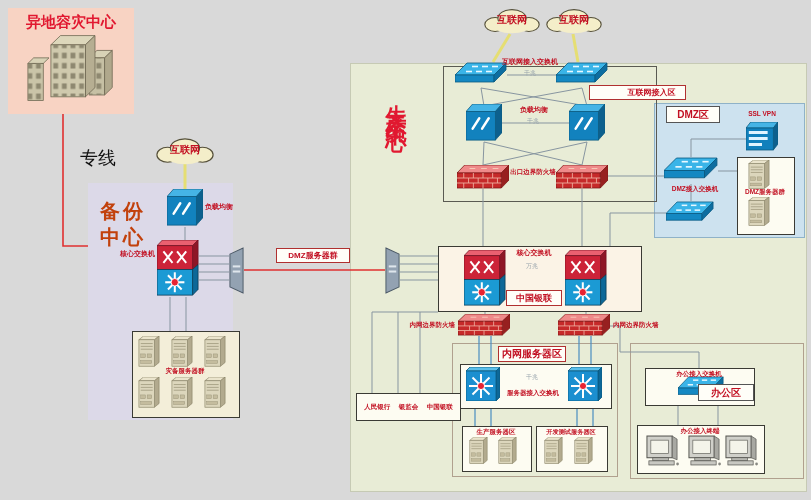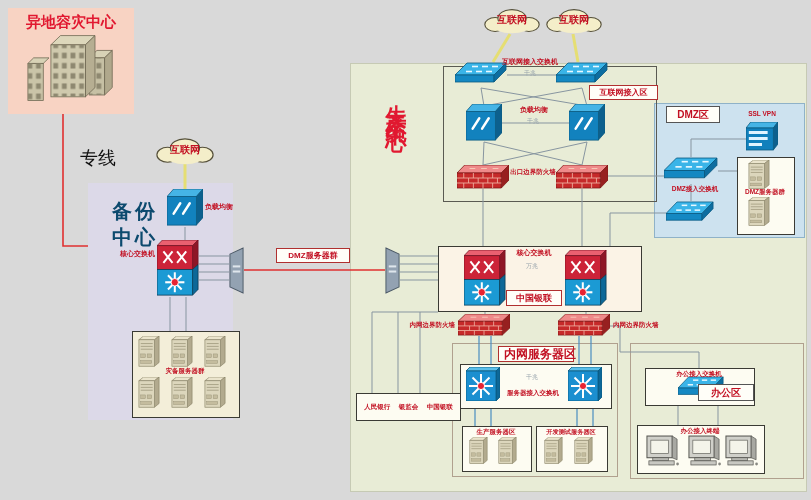--- a/index.html
+++ b/index.html
@@ -114,21 +114,21 @@
         <g fill="#f4eec9" stroke="#55503a" stroke-width="1.2">
           <ellipse cx="14" cy="20" rx="11" ry="8"></ellipse>
           <ellipse cx="50" cy="20" rx="11" ry="8"></ellipse>
           <ellipse cx="32" cy="13" rx="15" ry="10"></ellipse>
           <ellipse cx="32" cy="22" rx="19" ry="8" stroke="none"></ellipse>
         </g>
       </svg>
     </div>
   <div class="abs cloudtxt" style="left:544px;top:7px;width:60px;height:26px;">互联网</div>
 
-  <div class="abs z2" style="left:112px;top:198px;width:50px;font-size:20px;font-weight:bold;color:#0c4a6e;letter-spacing:3px;line-height:1.3;">备份中心</div>
+  <div class="abs z2" style="left:100px;top:198px;width:50px;font-size:20px;font-weight:bold;color:#c2410c;letter-spacing:3px;line-height:1.3;">备份中心</div>
   <div class="abs z2 dev" style="left:167px;top:189px;width:36px;height:38px;">
       <svg viewBox="0 0 38 40" preserveAspectRatio="none">
         <polygon points="7,0 38,0 31,8 0,8" fill="#45b4e6" stroke="#0a5a80" stroke-width="0.8"></polygon>
         <polygon points="31,8 38,0 38,30 31,38" fill="#0c608e" stroke="#0a5a80" stroke-width="0.8"></polygon>
         <rect x="0" y="8" width="31" height="30" fill="#1282be" stroke="#0a5a80" stroke-width="0.8"></rect>
         <g stroke="#ffffff" stroke-width="2.6" stroke-linecap="round">
           <line x1="7" y1="26" x2="14" y2="15"></line>
           <line x1="17" y1="26" x2="24" y2="15"></line>
         </g>
       </svg>
@@ -259,21 +259,21 @@
       <svg viewBox="0 0 16 46" preserveAspectRatio="none">
         <polygon points="1,1 15,7 15,39 1,45" fill="#93a2b2" stroke="#4a5866" stroke-width="1"></polygon>
         <rect x="4" y="18" width="8" height="2" fill="#dfe6ec"></rect>
         <rect x="4" y="23" width="8" height="2" fill="#dfe6ec"></rect>
       </svg>
     </div>
   <div class="abs tag" style="left:276px;top:248px;width:72px;height:13px;font-size:8px;">DMZ服务器群</div>
 
   <div class="abs z2" style="left:382px;top:88px;height:150px;writing-mode:vertical-rl;font-size:21px;font-weight:bold;color:#e11830;letter-spacing:5px;">生产系统中心</div>
 
-  <div class="abs tag" style="left:589px;top:85px;width:67px;height:13px;font-size:8px;">互联网接入区</div>
+  <div class="abs tag" style="left:589px;top:85px;width:67px;height:13px;font-size:8px;padding-left:28px;">互联网接入区</div>
   <div class="abs z2 dev" style="left:455px;top:62px;width:52px;height:26px;">
       <svg viewBox="0 0 52 26" preserveAspectRatio="none">
         <polygon points="12,1 51,1 39,13 0,13" fill="#3ab4e8" stroke="#0a5a80" stroke-width="0.8"></polygon>
         <polygon points="0,13 39,13 39,20 0,20" fill="#1488c2" stroke="#0a5a80" stroke-width="0.8"></polygon>
         <polygon points="39,13 51,1 51,8 39,20" fill="#0d6da0" stroke="#0a5a80" stroke-width="0.8"></polygon>
         <g stroke="#e8f8ff" stroke-width="1.6">
           <line x1="17" y1="4.5" x2="23" y2="4.5"></line>
           <line x1="27" y1="4.5" x2="33" y2="4.5"></line>
           <line x1="37" y1="4.5" x2="43" y2="4.5"></line>
           <line x1="11" y1="9.5" x2="17" y2="9.5"></line>
@@ -556,21 +556,21 @@
         <g stroke="#f5c8b8" stroke-width="1">
           <line x1="13" y1="3.5" x2="19" y2="3.5"></line>
           <line x1="25" y1="3.5" x2="31" y2="3.5"></line>
           <line x1="37" y1="3.5" x2="43" y2="3.5"></line>
         </g>
       </svg>
     </div>
   <div class="abs rlabel right" style="left:409px;top:321px;width:46px;font-size:6.5px;">内网边界防火墙</div>
   <div class="abs rlabel" style="left:613px;top:321px;width:48px;font-size:6.5px;">内网边界防火墙</div>
 
-  <div class="abs tag" style="left:498px;top:346px;width:66px;height:14px;font-size:12px;padding-left:8px;">内网服务器区</div>
+  <div class="abs tag" style="left:498px;top:346px;width:66px;height:14px;font-size:10px;">内网服务器区</div>
   <div class="abs whitebox" style="left:460px;top:364px;width:150px;height:43px;"></div>
   <div class="abs z2 dev" style="left:466px;top:367px;width:34px;height:34px;">
       <svg viewBox="0 0 34 34" preserveAspectRatio="none">
         <polygon points="4,0 34,0 30,4 0,4" fill="#5bc0ea" stroke="#0a5a80" stroke-width="0.8"></polygon>
         <polygon points="30,4 34,0 34,30 30,34" fill="#0d6898" stroke="#0a5a80" stroke-width="0.8"></polygon>
         <rect x="0" y="4" width="30" height="30" fill="#1b8fd0" stroke="#0a5a80" stroke-width="0.8"></rect>
         <g stroke="#ffffff" stroke-width="2">
           <line x1="15" y1="7" x2="15" y2="31"></line>
           <line x1="3" y1="19" x2="27" y2="19"></line>
           <line x1="6.5" y1="10.5" x2="23.5" y2="27.5"></line>

